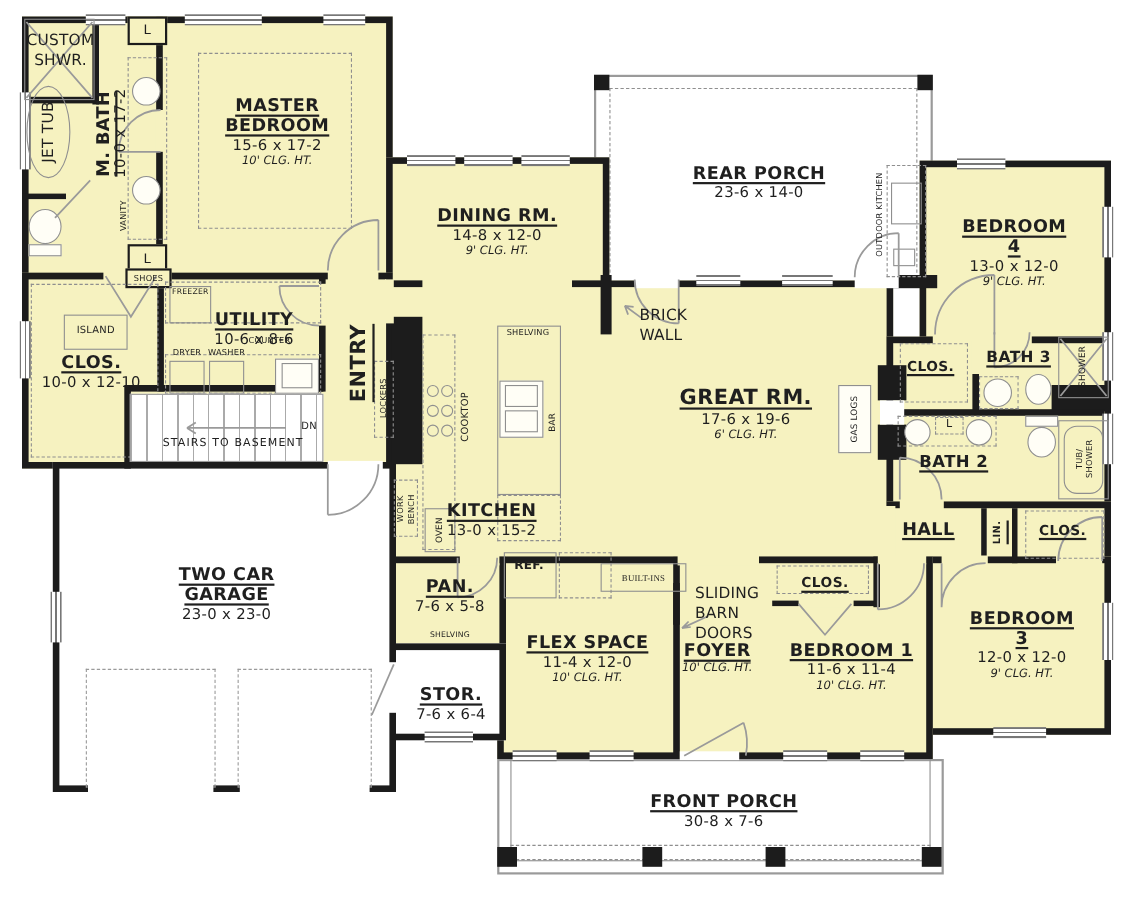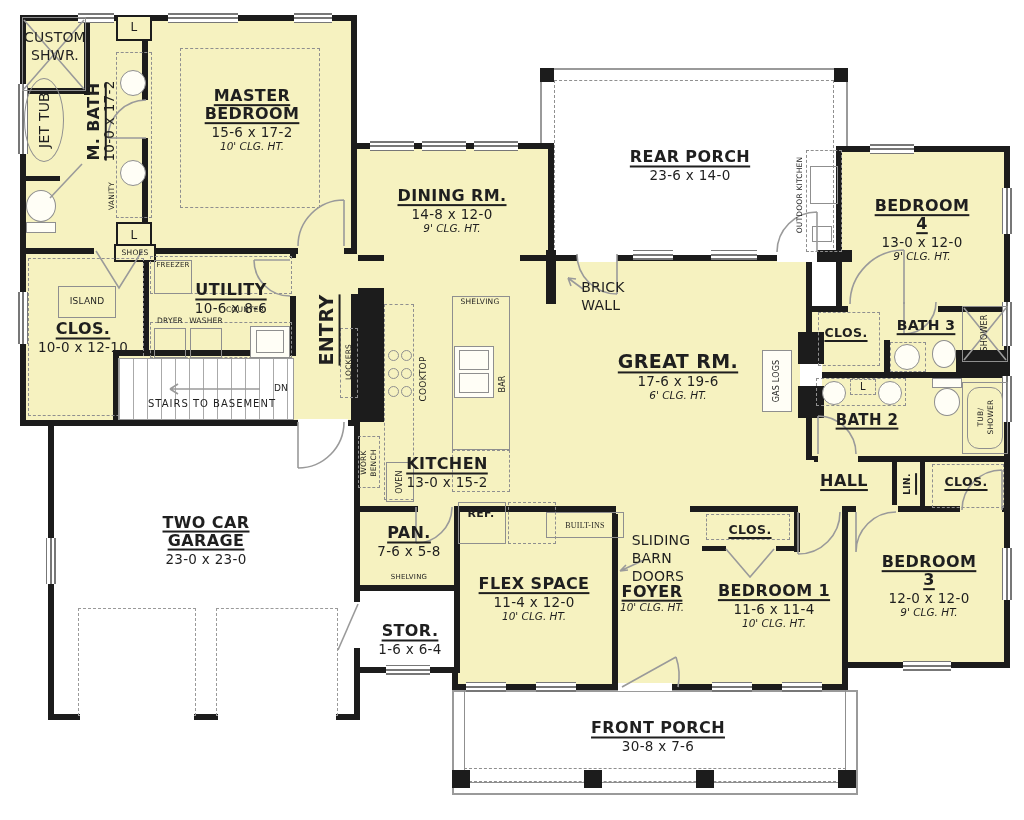--- a/index.html
+++ b/index.html
@@ -304,21 +304,21 @@
     <span class="nm">TWO CAR
 GARAGE</span>
     <span class="dm">23-0 x 23-0</span>
   </div>
   <div class="lbl" style="left:409px;top:542px;">
     <span class="nm">PAN.</span>
     <span class="dm">7-6 x 5-8</span>
   </div>
   <div class="lbl" style="left:410px;top:627px;margin-top:13px;">
     <span class="nm">STOR.</span>
-    <span class="dm">1-6 x 6-4</span>
+    <span class="dm">7-6 x 6-4</span>
   </div>
   <div class="lbl" style="left:534px;top:599px;">
     <span class="nm">FLEX SPACE</span>
     <span class="dm">11-4 x 12-0</span>
     <span class="cg">10' CLG. HT.</span>
   </div>
   <div class="lbl" style="left:652px;top:598px;">
     <span class="nm">FOYER</span>
     <span class="cg">10' CLG. HT.</span>
   </div>

